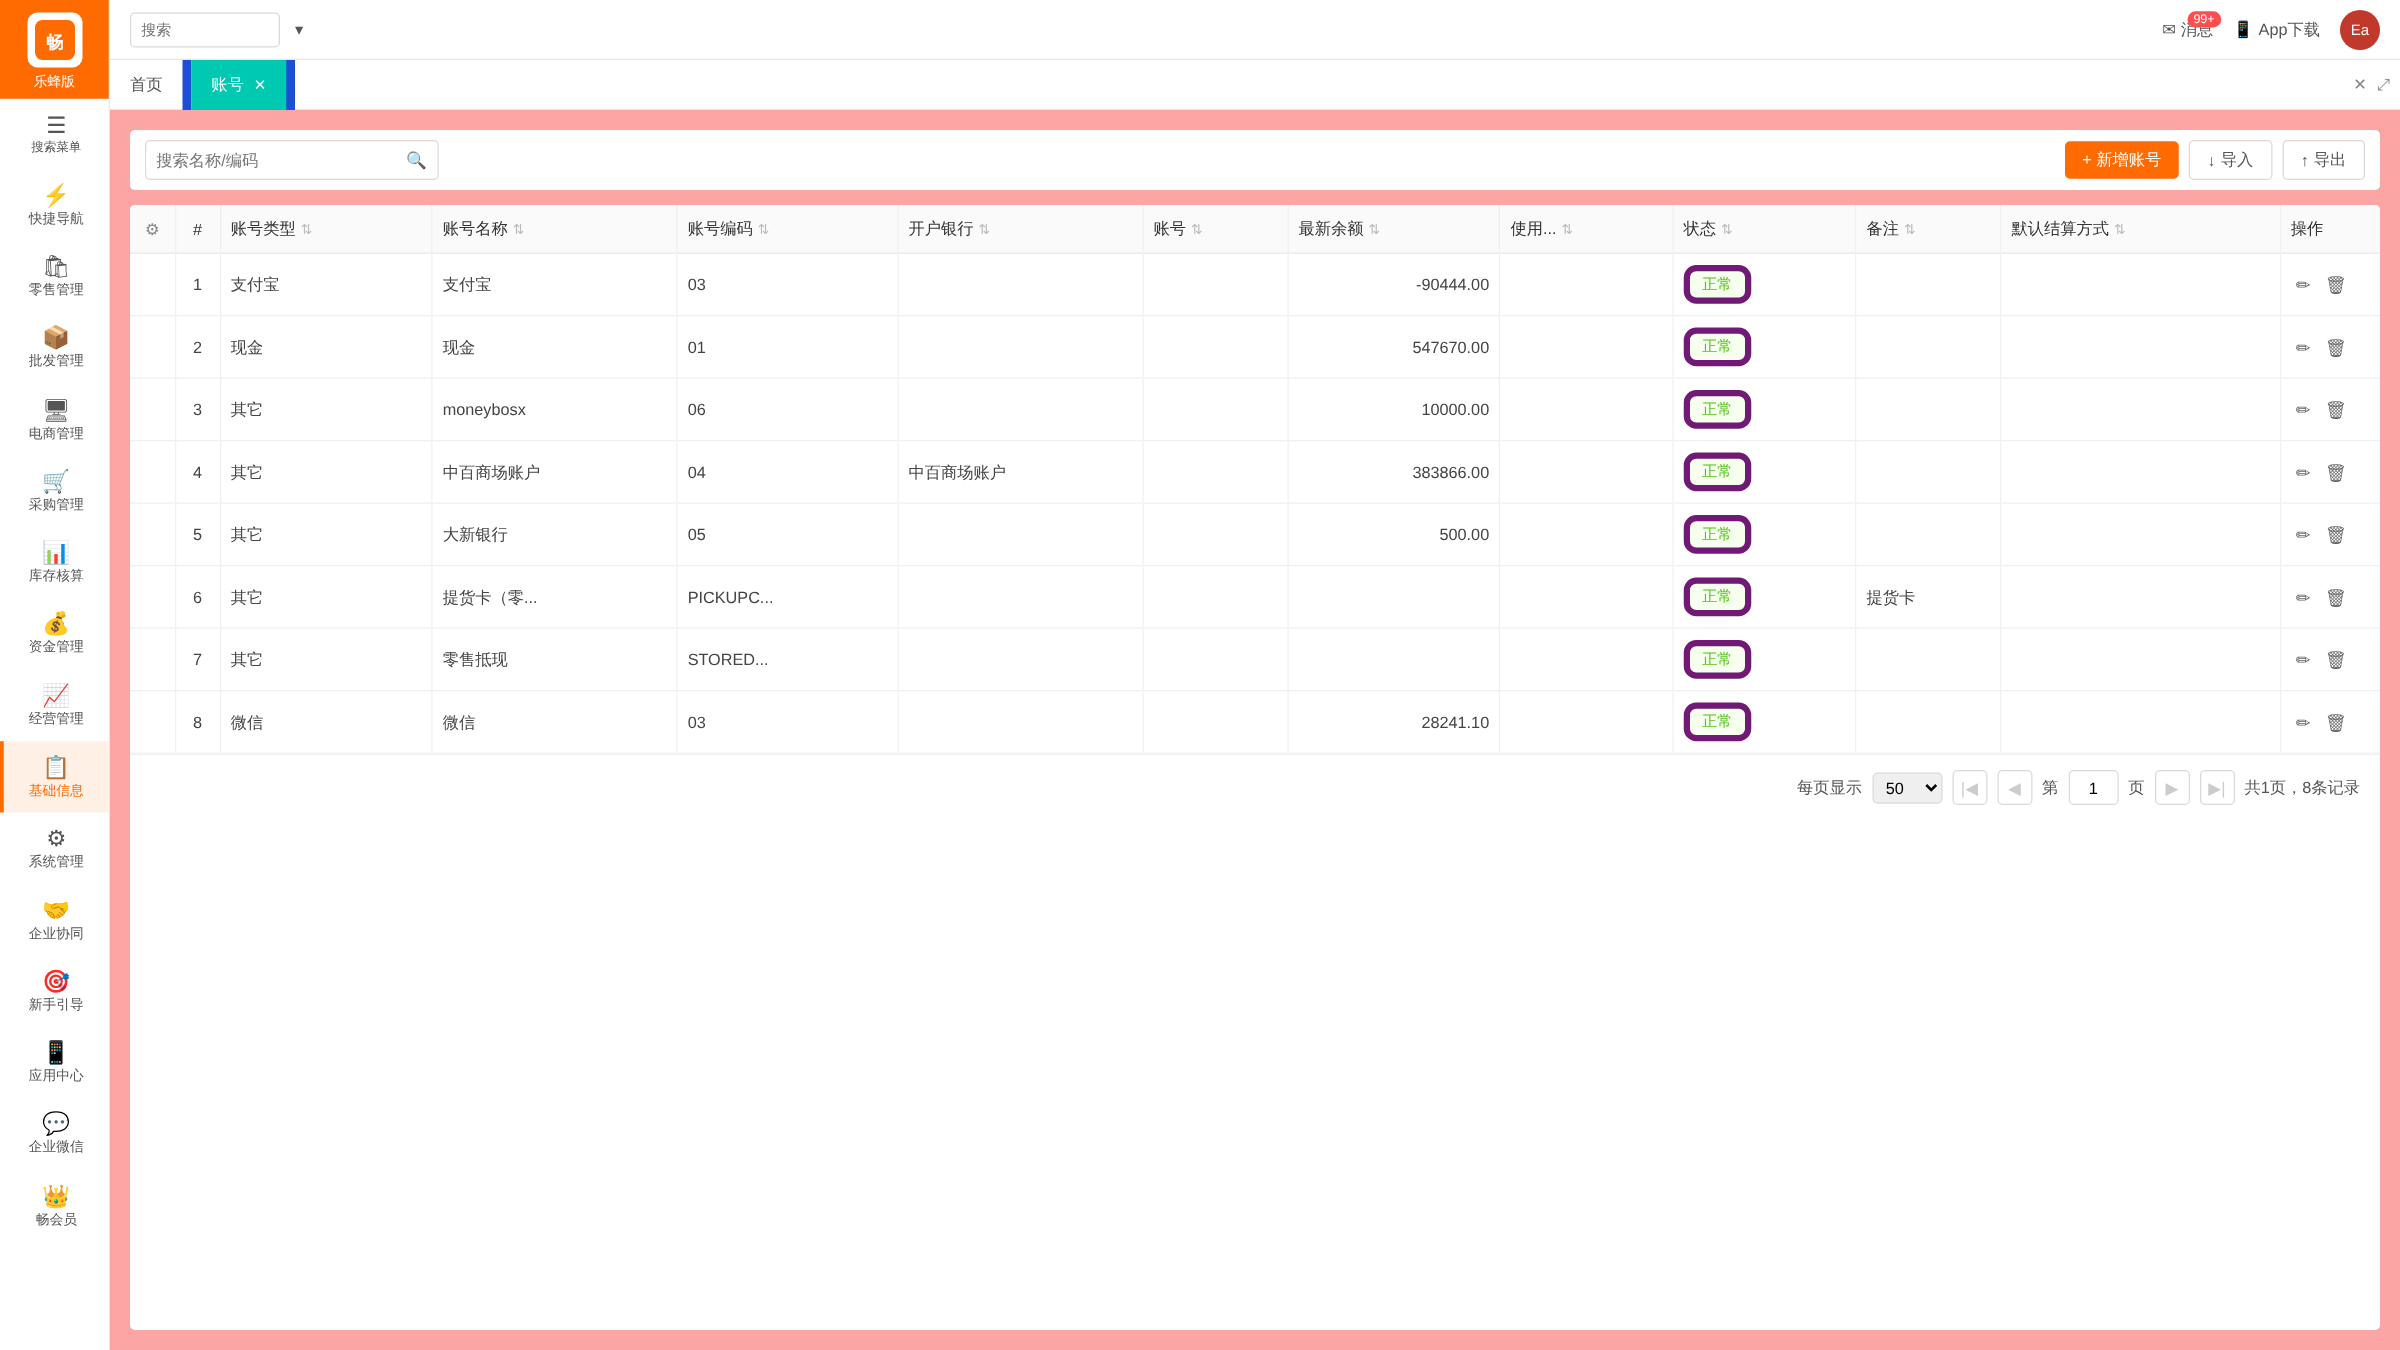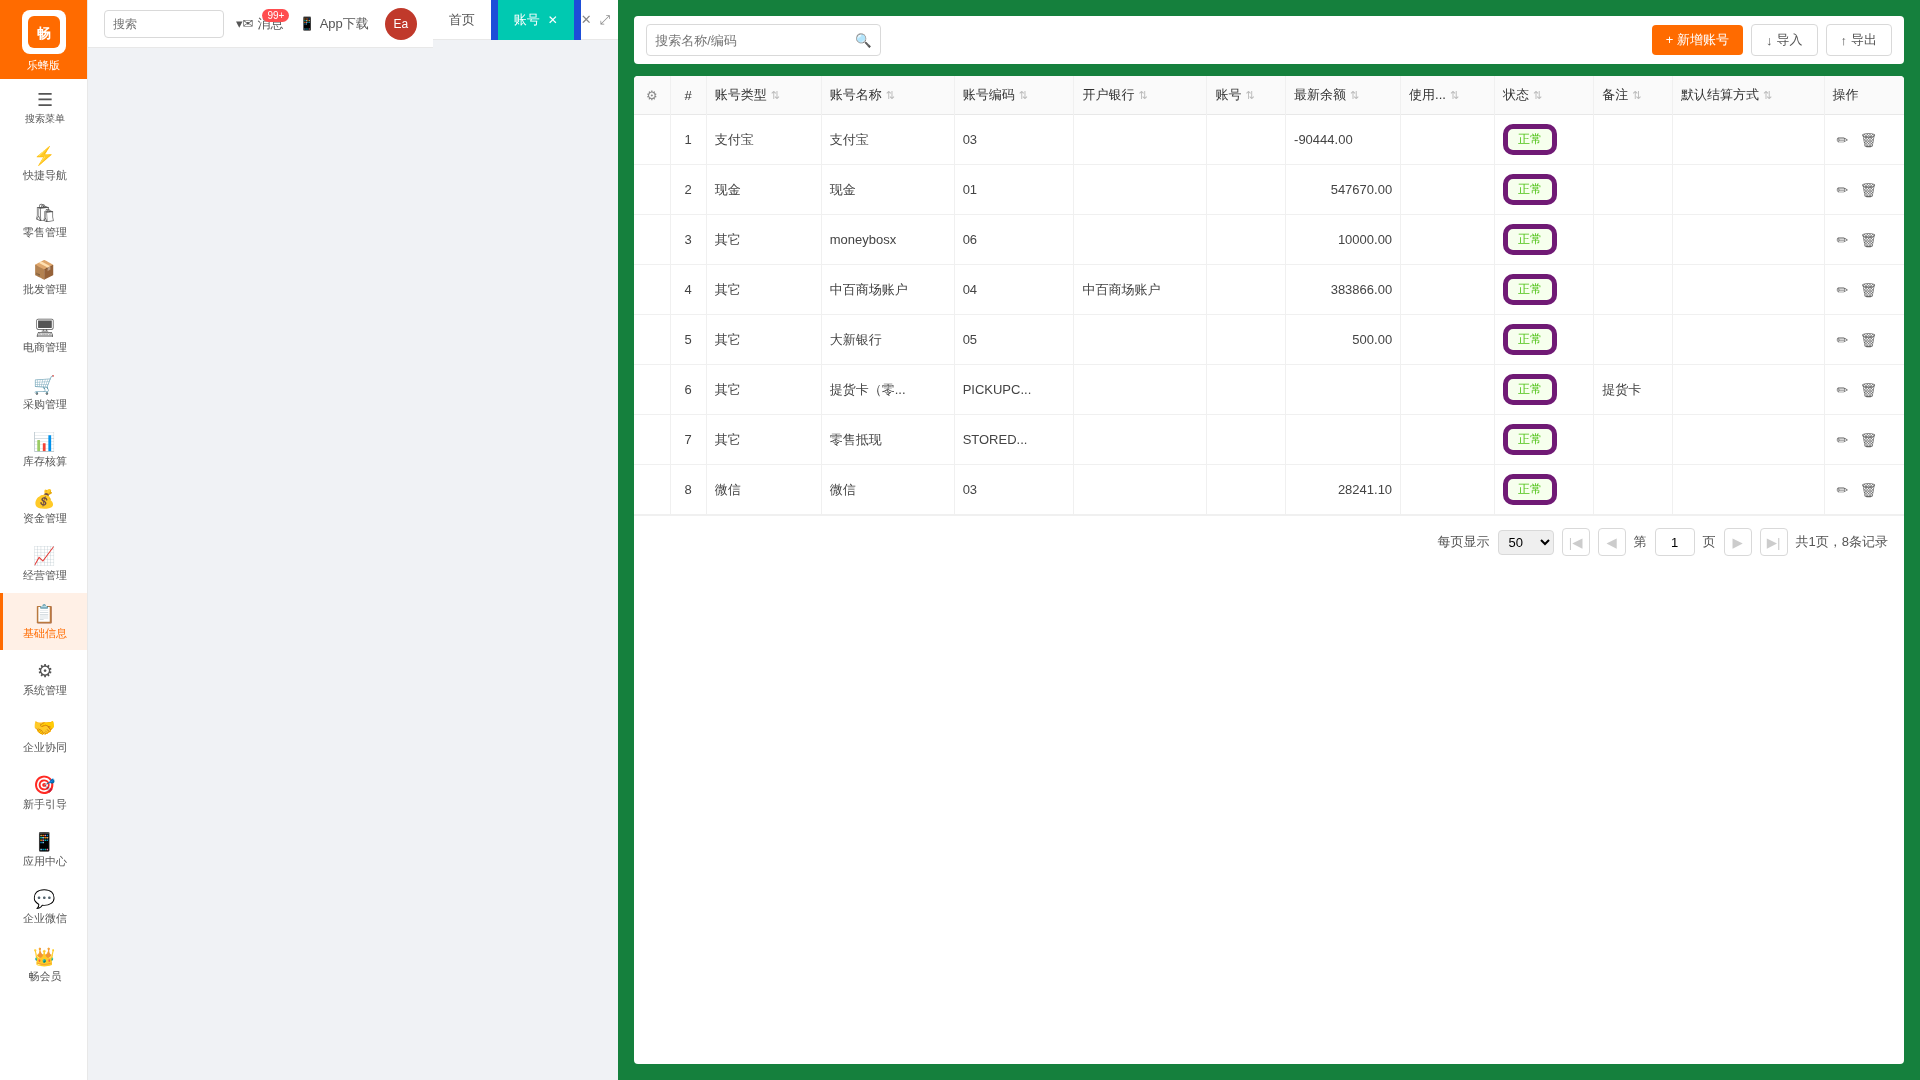--- a/index.html
+++ b/index.html
@@ -65,21 +65,21 @@
     }
     .sidebar-item-icon {
       font-size: 18px;
       margin-bottom: 2px;
     }
 
     
     .main {
       flex: 1;
       display: flex;
-      flex-direction: row;
+      flex-direction: column;
       overflow: hidden;
     }
 
     
     .top-header {
       height: 48px;
       background: #fff;
       display: flex;
       align-items: center;
       justify-content: space-between;
@@ -170,21 +170,21 @@
       font-size: 12px;
       line-height: 1;
       cursor: pointer;
     }
 
     
     .content {
       flex: 1;
       padding: 16px;
       overflow-y: auto;
-      background: #15803d;
+      background: #fca5a5;
       display: flex;
       flex-direction: column;
     }
 
     
     .toolbar {
       display: flex;
       align-items: center;
       justify-content: space-between;
       margin-bottom: 12px;
@@ -537,21 +537,21 @@
         </thead>
         <tbody id="table-body">
         <tr>
     <td></td>
     <td style="text-align:center;">1</td>
     <td>支付宝</td>
     <td>支付宝</td>
     <td>03</td>
     <td></td>
     <td></td>
-    <td style="text-align:left;">-90444.00</td>
+    <td style="text-align:right;">-90444.00</td>
     <td></td>
     <td><span class="status-badge">正常</span></td>
     <td></td>
     <td></td>
     <td>
       <button class="action-btn" title="编辑">✏</button>
       <button class="action-btn" title="删除">🗑</button>
     </td>
   </tr>
             <tr>

